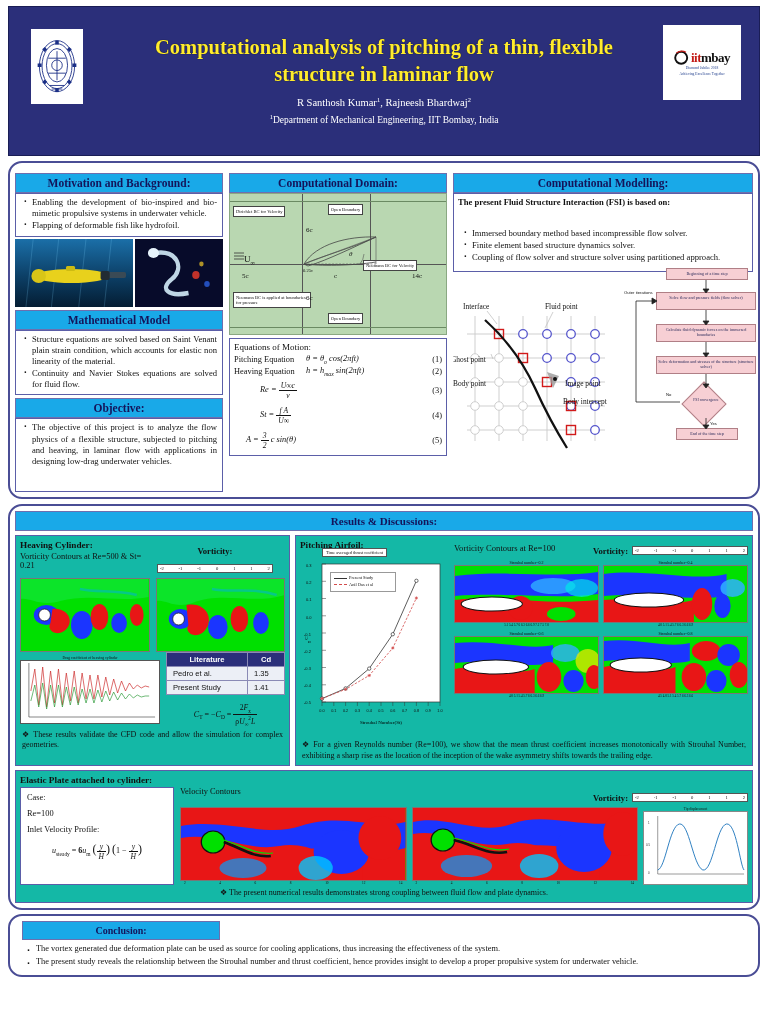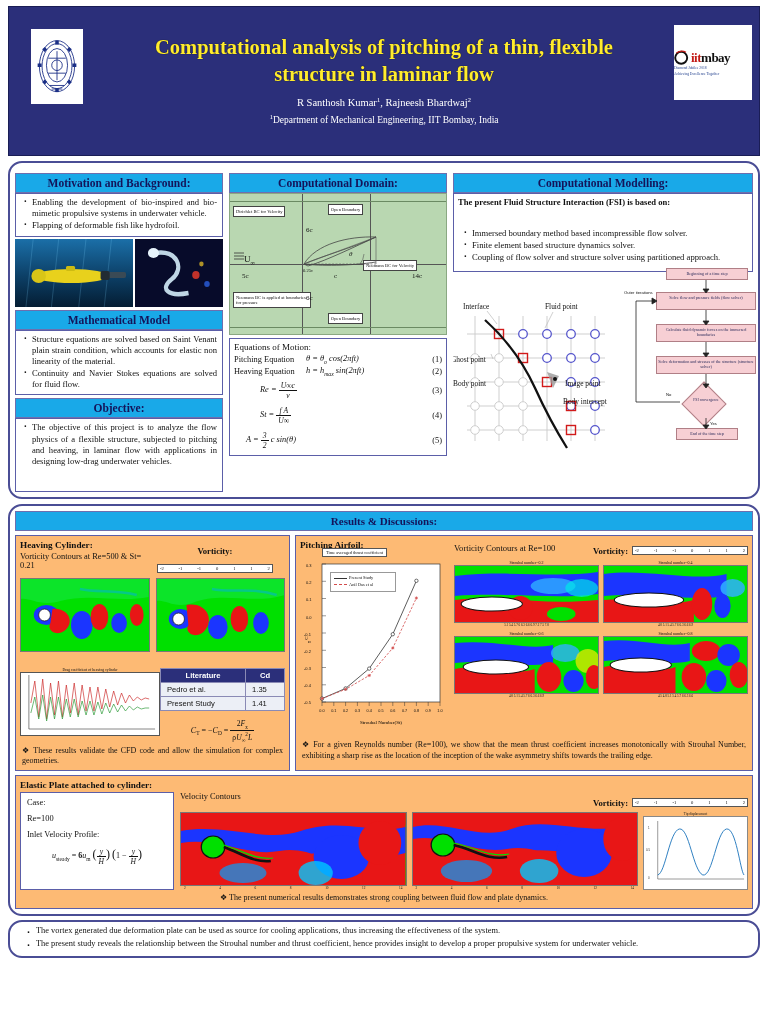--- a/index.html
+++ b/index.html
@@ -2,21 +2,21 @@
 <html><head>
 <meta charset="utf-8">
 <style>
   html,body{margin:0;padding:0;background:#ffffff;}
   body{width:768px;height:1024px;font-family:"Liberation Serif",serif;color:#111;overflow:hidden;}
   .poster{position:relative;width:768px;height:1024px;background:#fff;box-sizing:border-box;padding:6px 8px 4px 8px;}
 
   
   .header{position:relative;background:#2b2f7a;border:1px solid #1a1d55;height:148px;display:flex;align-items:center;justify-content:center;}
   .logo-left{position:absolute;left:22px;top:22px;width:52px;height:75px;background:#fff;display:flex;align-items:center;justify-content:center;overflow:hidden;}
-  .logo-right{position:absolute;right:7px;top:18px;width:78px;height:75px;background:#fff;display:flex;flex-direction:column;align-items:flex-start;justify-content:center;overflow:hidden;}
+  .logo-right{position:absolute;right:18px;top:18px;width:78px;height:75px;background:#fff;display:flex;flex-direction:column;align-items:center;justify-content:center;overflow:hidden;}
   .head-center{text-align:center;width:470px;}
   .ptitle{color:#ffec2e;font-weight:bold;font-size:20.5px;line-height:1.28;text-shadow:0 0 1px #000;margin:0 0 8px 0;}
   .pauthors{color:#fff;font-size:10.5px;line-height:1.45;margin:0;}
   .pauthors sup{font-size:7px;}
   .paffil{color:#fff;font-size:9.5px;line-height:1.45;margin:1px 0 0 0;}
   .paffil sup{font-size:7px;}
 
   .iitb-logo-txt{font-weight:bold;font-size:13px;color:#111;letter-spacing:-0.5px;line-height:1;}
   .iitb-logo-txt .rd{color:#c21b17;}
   .iitb-sub{font-size:3.6px;color:#1b3a8a;line-height:1.25;text-align:center;margin-top:1px;}
@@ -60,21 +60,21 @@
 
   
   .ibm{position:relative;height:175px;background:#fff;}
   .flow{position:relative;height:175px;background:#fff;}
   .fbox{position:absolute;background:#f7cfd4;border:1px solid #b07f86;font-size:4.2px;text-align:center;color:#2b2b5a;line-height:1.2;padding:2px 1px;box-sizing:border-box;}
 
   
   .results-wrap{margin-top:5px;}
   .res-head{background:#19a9e8;border:1px solid #6d6fae;text-align:center;font-weight:bold;color:#14145a;font-size:11px;padding:3px 0;}
   .res-row{display:flex;gap:5px;margin-top:4px;}
-  .panel{border:1px solid #5b5ea8;background:#fdba74;box-sizing:border-box;padding:4px;}
+  .panel{border:1px solid #5b5ea8;background:#14b8a6;box-sizing:border-box;padding:4px;}
   .sechead{font-weight:bold;font-size:9.2px;margin:0 0 2px 0;}
   .subtxt{font-size:8.4px;margin:0 0 3px 0;}
 
   .vortlabel{font-weight:bold;font-size:8.6px;}
   .cbar-wrap{display:inline-block;vertical-align:middle;border:1px solid #555;background:#fff;padding:1px;}
   .cbar{height:10px;width:112px;background:linear-gradient(to right,#0000cd 0%,#0000ff 8%,#0080ff 22%,#00e5ff 34%,#00ff80 46%,#46ff00 55%,#d2ff00 66%,#ffd000 77%,#ff6a00 88%,#e00000 100%);}
   .cbar-ticks{display:flex;justify-content:space-between;width:112px;font-size:4.6px;padding:0 1px;box-sizing:border-box;}
 
   .contour{position:relative;background:#00e000;border:1px solid #777;overflow:hidden;}
 
@@ -475,21 +475,21 @@
                 <path d="M30 26 C52 22 60 44 46 54 C36 60 28 52 32 46" fill="#e81616"></path>
                 <ellipse cx="62" cy="48" rx="10" ry="12" fill="#1b35ff"></ellipse>
                 <ellipse cx="84" cy="40" rx="9" ry="13" fill="#e81616"></ellipse>
                 <ellipse cx="106" cy="44" rx="8" ry="11" fill="#1b35ff"></ellipse>
                 <path d="M56 10 C76 14 98 8 122 16" stroke="#00b8c8" stroke-width="2.5" fill="none" opacity="0.6"></path>
               </svg>
             </div>
           </div>
         </div>
 
-        <div style="display:flex;margin-top:16px;align-items:flex-start;">
+        <div style="display:flex;gap:6px;margin-top:0;align-items:center;">
 
           <div style="width:140px;">
             <div style="font-size:3.8px;text-align:center;">Drag coefficient of heaving cylinder</div>
             <div style="border:1px solid #555;background:#fff;">
               <svg width="100%" height="58" viewBox="0 0 140 58" preserveAspectRatio="none">
                 <rect width="140" height="58" fill="#fff"></rect>
                 <path d="M10 30 L14 8 L18 44 L22 6 L26 46 L30 10 L34 42 L38 8 L42 44 L46 12 L50 40 L54 10 L58 42 L62 12 L66 38 L70 14 L74 38 L78 14 L82 36 L86 16 L90 34 L94 18 L98 32 L102 20 L106 30 L110 22 L114 28 L118 24 L122 27 L126 25 L130 26" stroke="#cc2b2b" stroke-width="0.7" fill="none"></path>
                 <path d="M10 40 L14 24 L18 46 L22 22 L26 48 L30 24 L34 46 L38 24 L42 46 L46 26 L50 44 L54 26 L58 44 L62 28 L66 42 L70 28 L74 42 L78 29 L82 41 L86 30 L90 40 L94 31 L98 39 L102 32 L106 38 L110 33 L114 37 L118 34 L122 36 L126 35 L130 35" stroke="#2e9b3a" stroke-width="0.7" fill="none"></path>
                 <line x1="8" y1="56" x2="136" y2="56" stroke="#333" stroke-width="0.6"></line>
                 <line x1="8" y1="2" x2="8" y2="56" stroke="#333" stroke-width="0.6"></line>
@@ -820,20 +820,21 @@
             </div>
           </div>
         </div>
       </div>
 
       <div class="note" style="text-align:center;">❖ The present numerical results demonstrates strong coupling between fluid flow and plate dynamics.</div>
     </div>
   </div>
 
   <div class="frame" style="margin-top:4px;padding:3px 4px 5px 4px;">
+    <div class="concl-band">Conclusion:</div>
     <div class="concl">
       <ul>
         <li>The vortex generated due deformation plate can be used as source for cooling applications, thus increasing the effectiveness of the system.</li>
         <li>The present study reveals the relationship between the Strouhal number and thrust coefficient, hence provides insight to develop a proper propulsive system for underwater vehicle.</li>
       </ul>
     </div>
   </div>
 
 </div>
 

